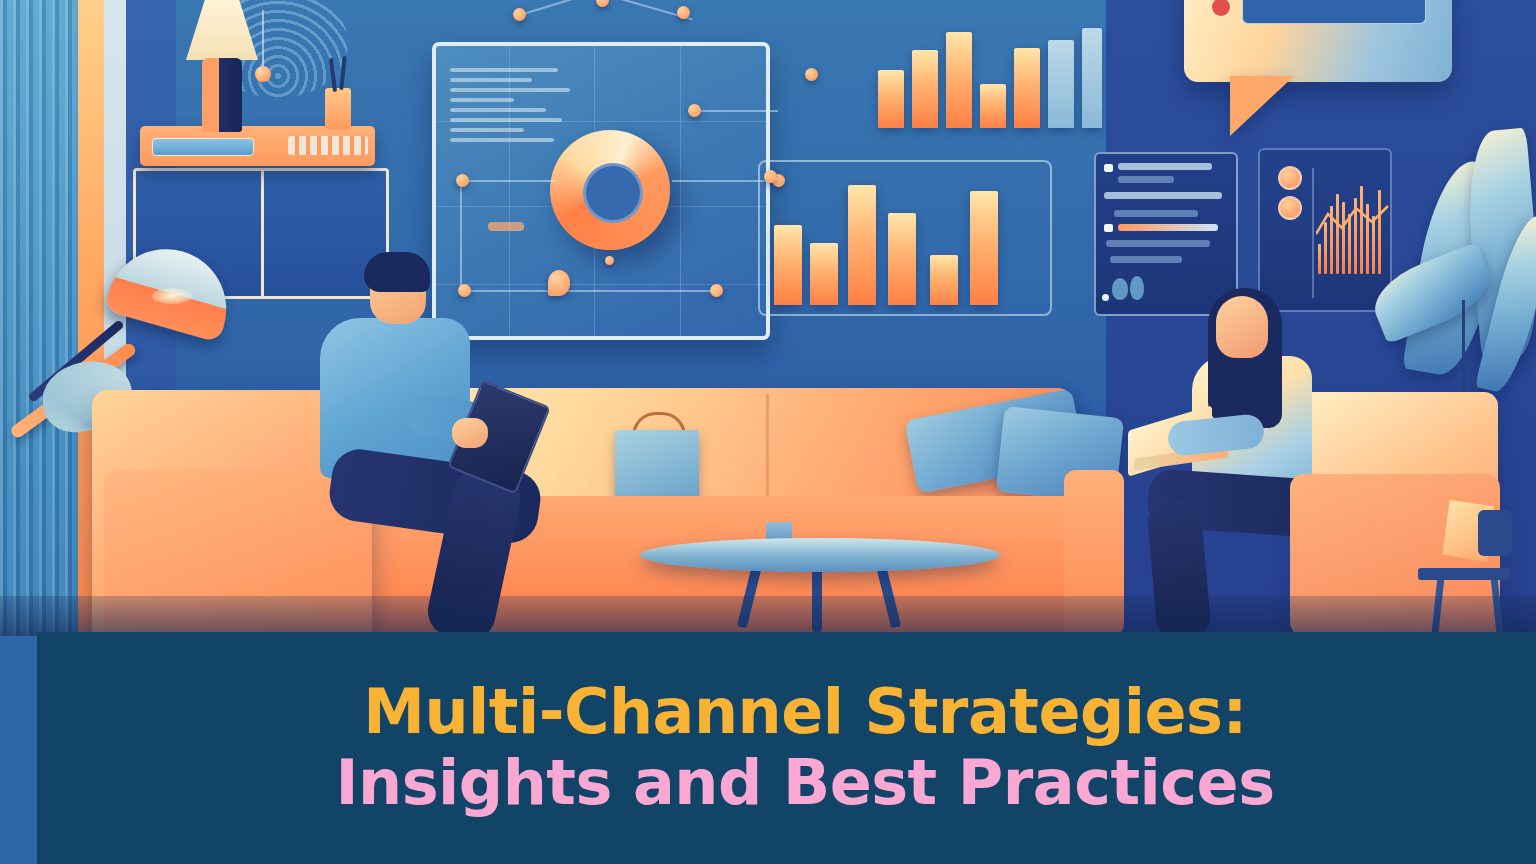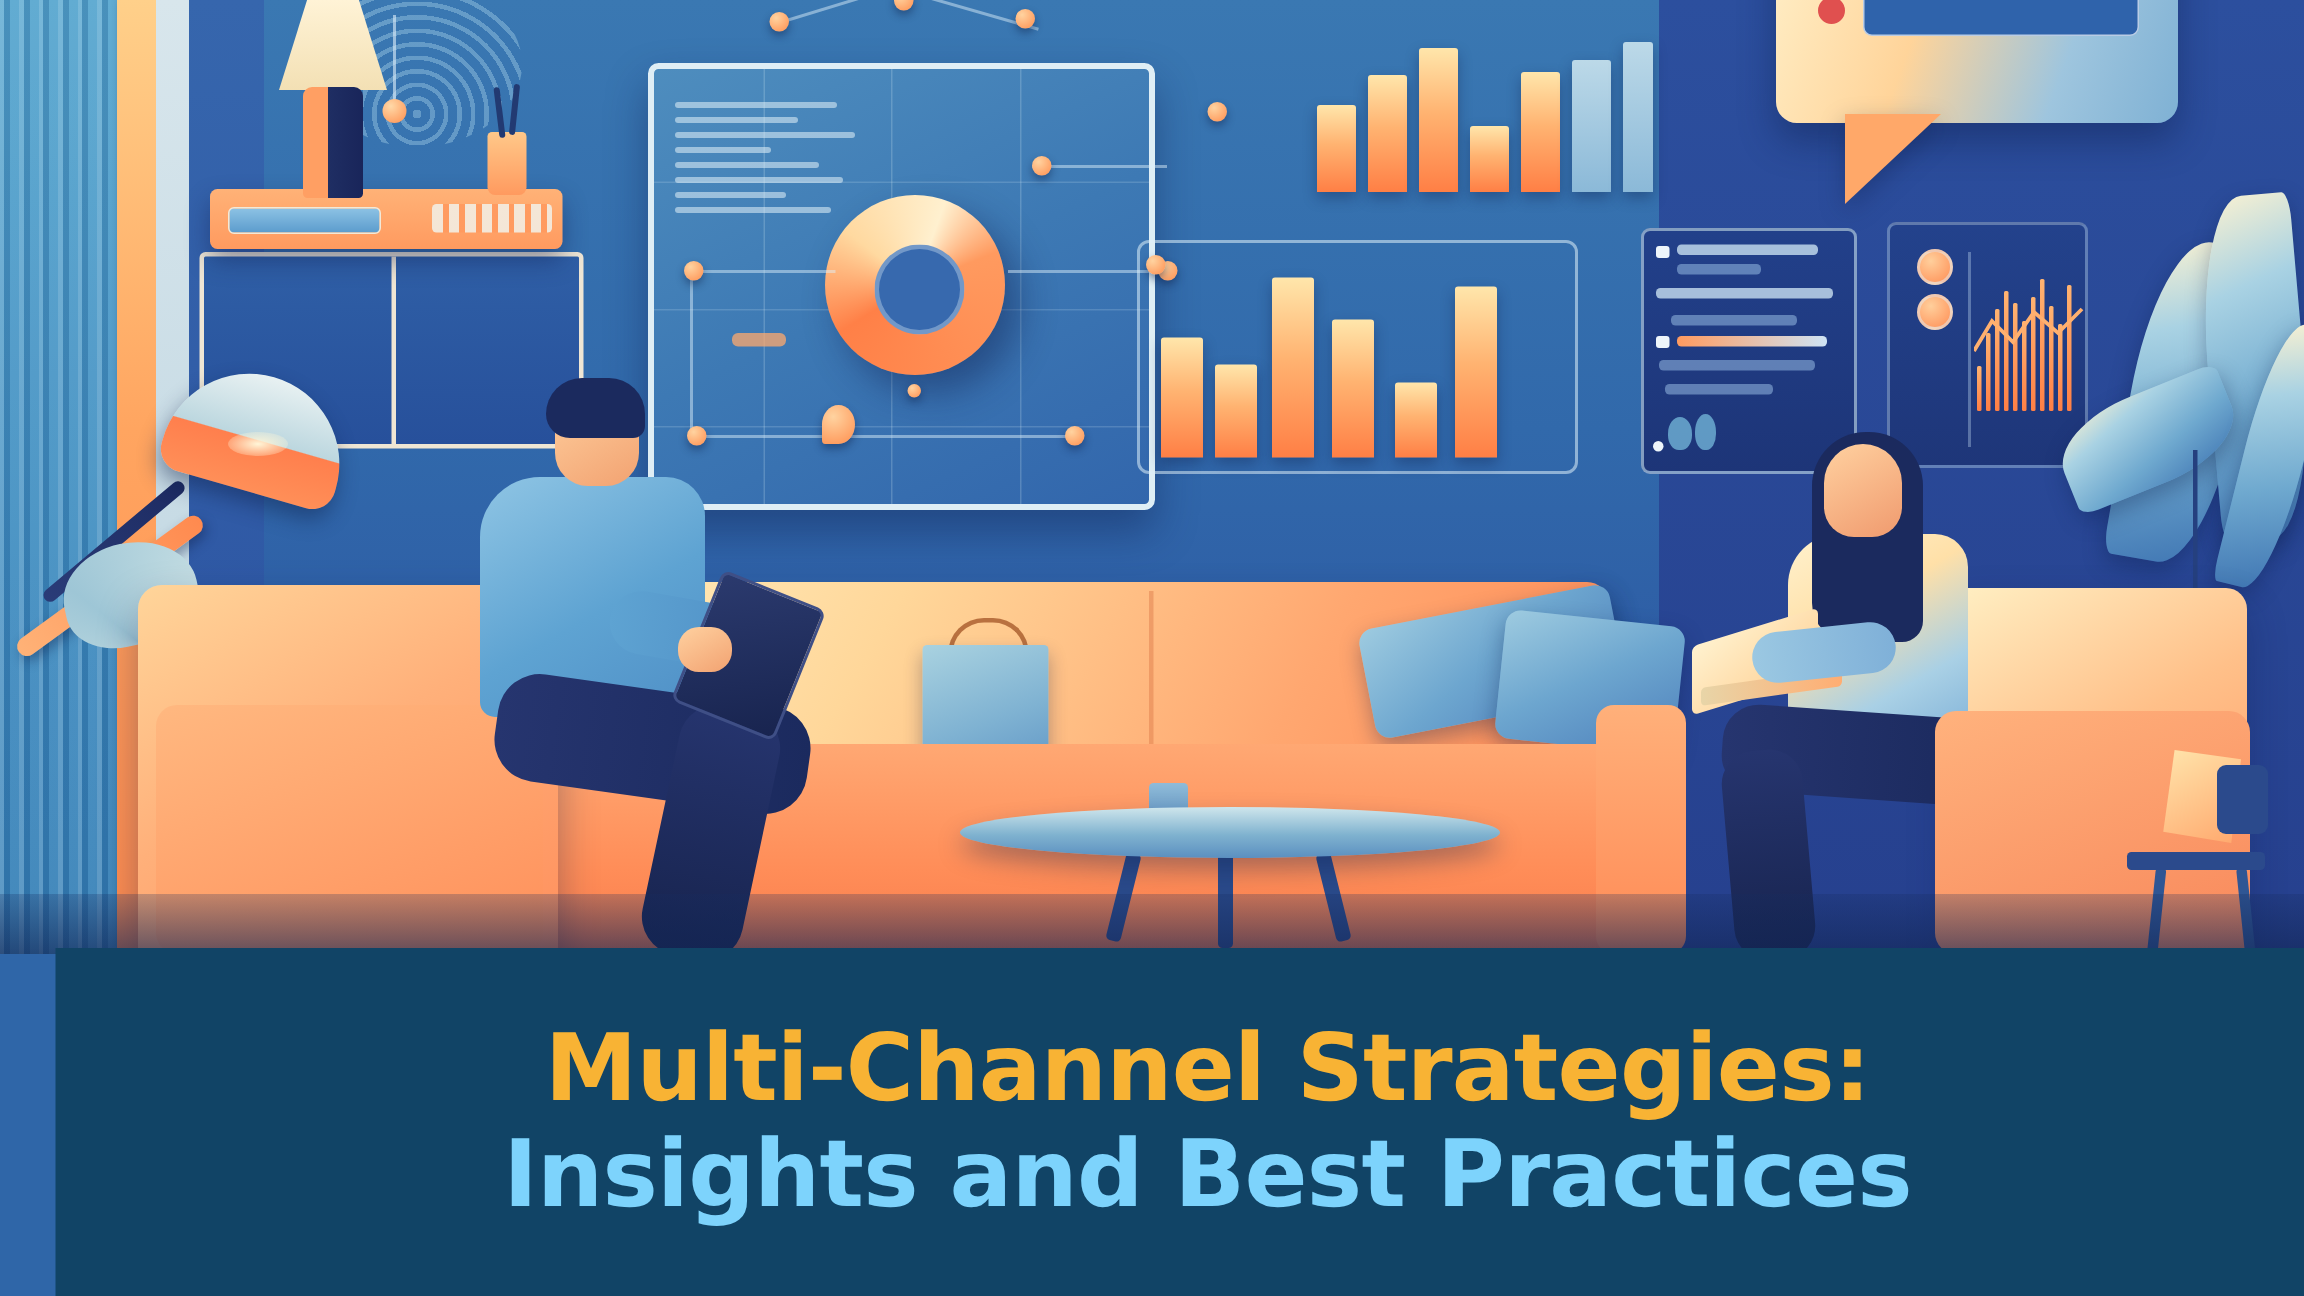--- a/index.html
+++ b/index.html
@@ -415,16 +415,16 @@
     <div class="st-leg" style="left:1494px;top:578px;transform:rotate(-6deg);"></div>
     <div class="sidetable"></div>
     <div class="st-lamp"></div>
     <div class="st-lamp-b"></div>
 
     <div class="floor"></div>
   </div>
 
   <div class="banner" style="background: rgb(17, 68, 102); margin-left: 37px;">
     <div class="t1" style="color: rgb(248, 179, 52);">Multi-Channel Strategies:</div>
-    <div class="t2" style="color: #7dd3fc;">Insights and Best Practices</div>
+    <div class="t2" style="color: #f9a8d4;">Insights and Best Practices</div>
   </div>
 
 </div>
 
 </body></html>

